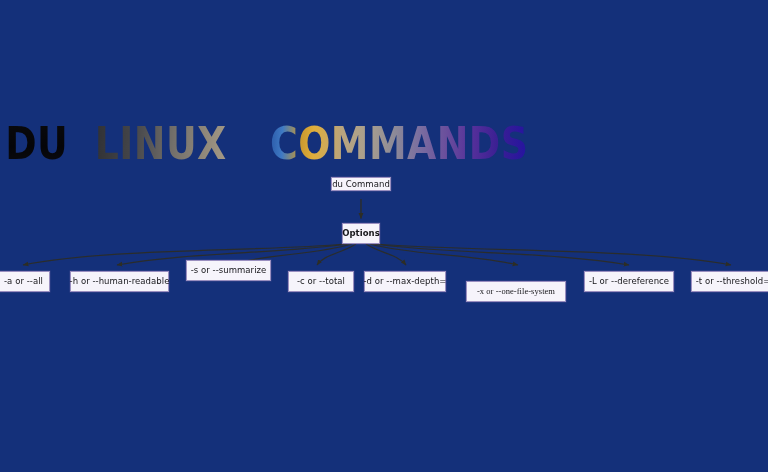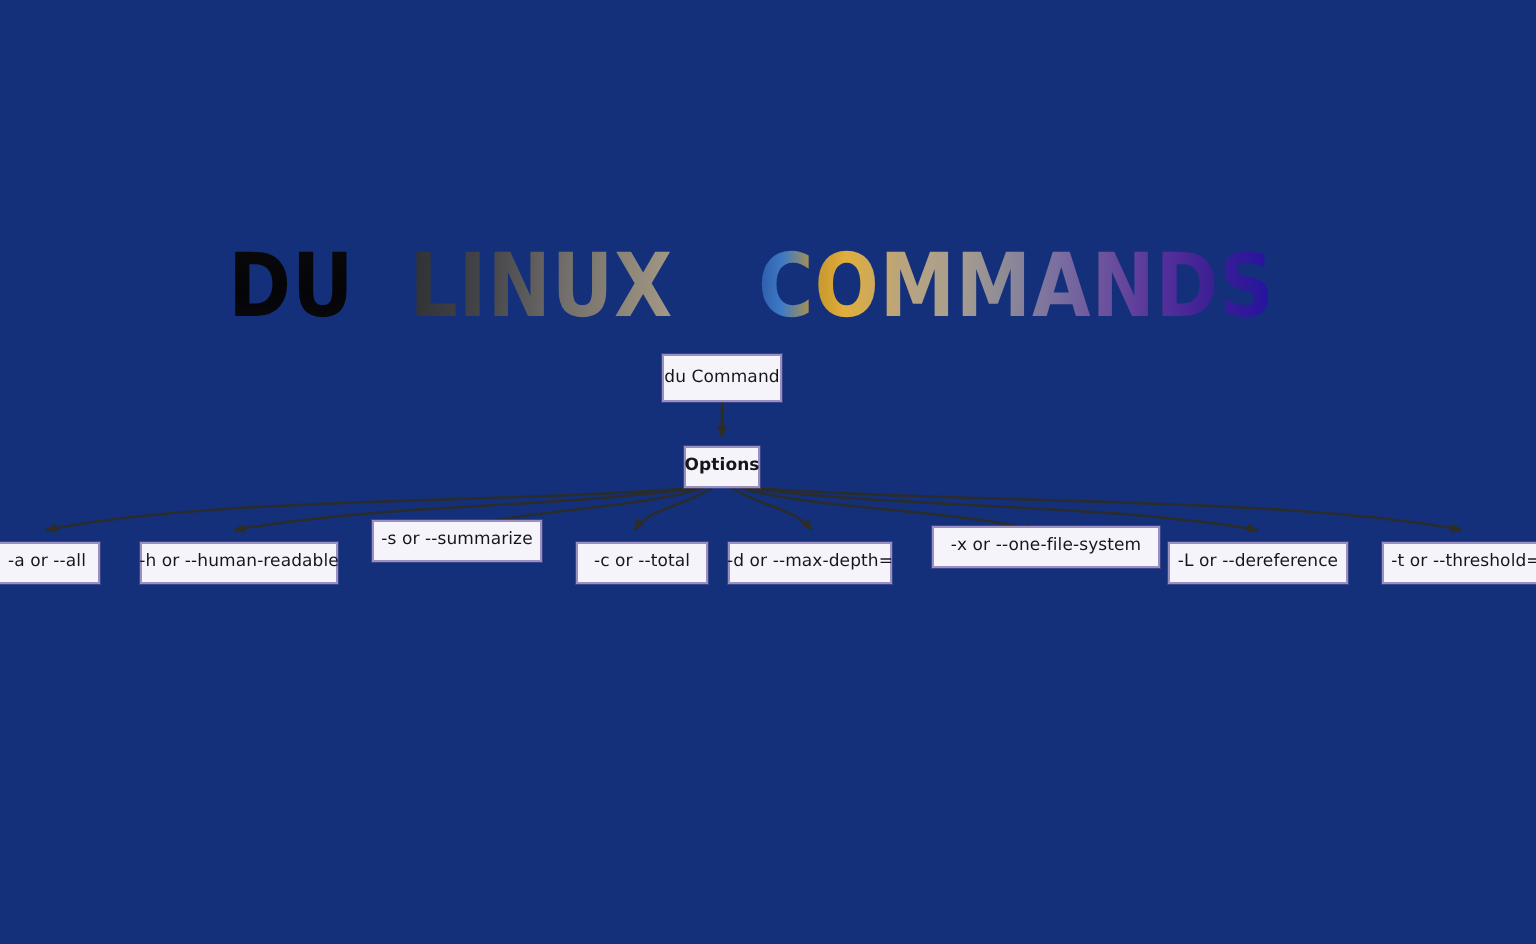--- a/index.html
+++ b/index.html
@@ -21,21 +21,20 @@
     width: 768px;
     height: 472px;
   }
 
   
   #title {
     position: absolute;
     left: 0;
     top: 118px;
     width: 768px;
-    text-align: center;
     font-family: "DejaVu Sans", sans-serif;
     font-size: 44px;
     font-weight: bold;
     letter-spacing: 0.5px;
     line-height: 52px;
     white-space: nowrap;
     -webkit-font-smoothing: antialiased;
   }
   #title .seg {
     display: inline-block;
@@ -71,21 +70,21 @@
     font-size: 8.5px;
     font-family: "DejaVu Sans", sans-serif;
     line-height: 1;
     display: flex;
     align-items: center;
     justify-content: center;
     white-space: nowrap;
     letter-spacing: 0.05px;
     box-shadow: 0 0 0 0.5px rgba(120,108,165,0.35);
   }
-  .node-root { height: 24px; }
+  .node-root { height: 14px; }
   .node-mid  { height: 21px; font-weight: bold; }
   .node-leaf { height: 21px; }
 </style>
 </head>
 <body>
 
 <svg id="canvas" viewBox="0 0 768 472" xmlns="http://www.w3.org/2000/svg">
   <defs>
     <marker id="arrow" viewBox="0 0 10 10" refX="8.5" refY="5" markerWidth="5" markerHeight="5" orient="auto-start-reverse">
       <path d="M 0 1.2 L 9 5 L 0 8.8 z" fill="#2d2d24"></path>
@@ -133,21 +132,21 @@
 </div>
 
 <div class="node node-leaf" style="left:288px; top:271px; width:66px;">
   <span>-c or --total</span>
 </div>
 
 <div class="node node-leaf" style="left:364px; top:271px; width:82px;">
   <span>-d or --max-depth=</span>
 </div>
 
-<div class="node node-leaf" style="left:466px; top:263px; width:114px;">
+<div class="node node-leaf" style="left:466px; top:281px; width:100px;font-family:Liberation Serif, serif;">
   <span>-x or --one-file-system</span>
 </div>
 
 <div class="node node-leaf" style="left:584px; top:271px; width:90px;">
   <span>-L or --dereference</span>
 </div>
 
 <div class="node node-leaf" style="left:691px; top:271px; width:84px;">
   <span>-t or --threshold=</span>
 </div>

